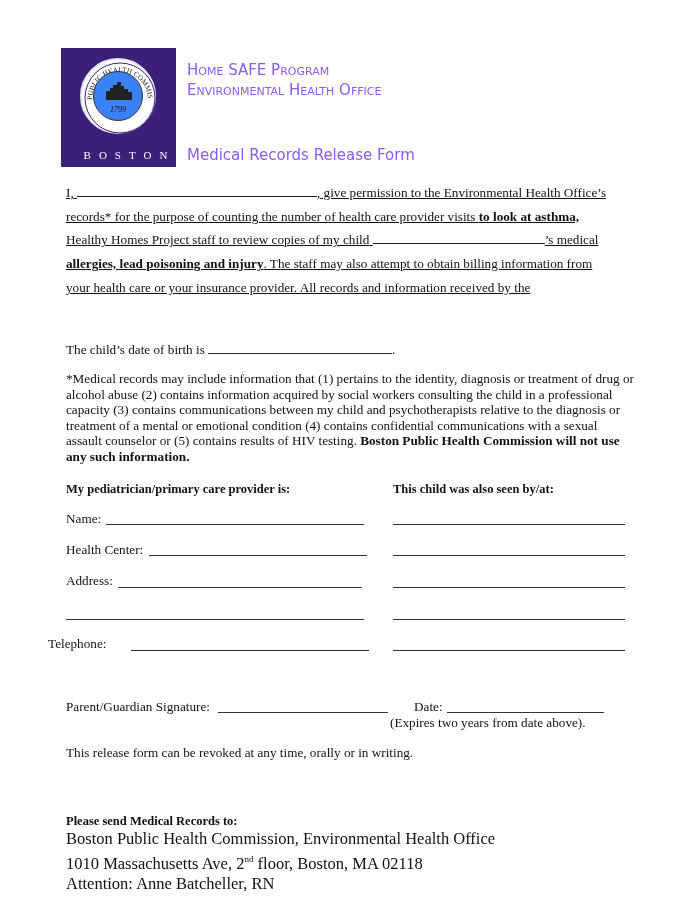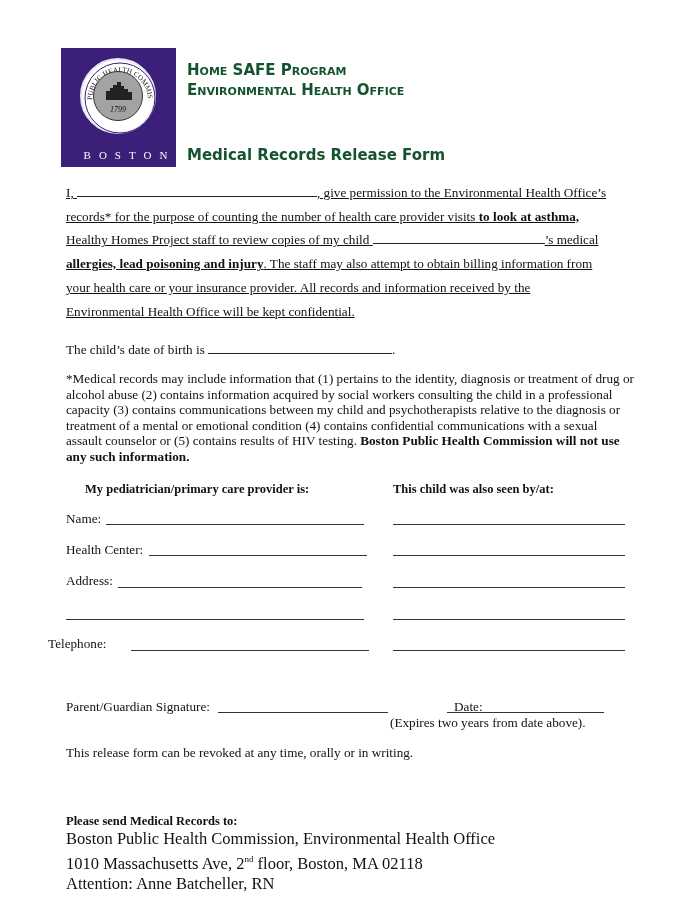--- a/index.html
+++ b/index.html
@@ -3,27 +3,27 @@
 <meta charset="utf-8">
 <style>
   html, body { margin: 0; padding: 0; background: #ffffff; }
   body { width: 696px; height: 900px; position: relative; overflow: hidden;
          font-family: "Liberation Serif", "DejaVu Serif", serif; color: #111; }
   .abs { position: absolute; }
   .logo { left: 61px; top: 48px; width: 115px; height: 119px; background: #3b1f78; }
   .seal { position: absolute; left: 19px; top: 10px; width: 76px; height: 76px; border-radius: 50%;
           background: #fff; border: 2px solid #e8e4f0; box-sizing: border-box; }
   .seal-inner { position: absolute; left: 11px; top: 11px; width: 50px; height: 50px; border-radius: 50%;
-                border: 1px solid #333; box-sizing: border-box; background:#a3a3a3; }
+                border: 1px solid #333; box-sizing: border-box; background:#3b82f6; }
   .seal-city { position:absolute; left: 10px; top: 10px; width: 30px; height: 18px; }
   .seal-year { position:absolute; left:0; right:0; top: 33px; text-align:center; font-size:8px; font-style:italic; }
   .seal-ring { position:absolute; left:0; top:0; width:76px; height:76px; }
   .logo-city { position: absolute; left: 0; right: 0; bottom: 6px; text-align: center; color: #fff;
                font-size: 11px; letter-spacing: 8px; padding-left: 22px; }
-  .hdr { font-family: "DejaVu Sans", "Liberation Sans", sans-serif; font-weight: bold; color: #14532d; }
+  .hdr { font-family: "DejaVu Sans", "Liberation Sans", sans-serif; font-weight: normal; color: #8b5cf6; }
   .hdr1 { left: 187px; top: 60px; font-size: 15px; font-variant: small-caps; line-height: 20px; }
   .hdr3 { left: 187px; top: 146px; font-size: 15px; }
   .para { left: 66px; width: 560px; font-size: 13.2px; }
   .p1 { top: 181px; line-height: 23.7px; text-decoration: underline; }
   .blank { display: inline-block; border-bottom: 1px solid #222; height: 12px; vertical-align: baseline; }
   .p-dob { top: 341px; line-height: 16px; }
   .p-note { top: 371px; line-height: 15.6px; }
   .b { font-weight: bold; }
   .col-h { font-size: 12.5px; font-weight: bold; }
   .row { font-size: 13.2px; white-space: nowrap; }
@@ -77,34 +77,33 @@
     <span class="b">to look at asthma,</span>
   </div>
   <div>
     <span>Healthy Homes Project staff to review copies of my child</span>
     <span class="blank" style="width:172px"></span><span>’s medical</span>
   </div>
   <div>
     <span class="b">allergies, lead poisoning and injury</span><span>.  The staff may also attempt to obtain billing information from</span>
   </div>
   <div>your health care or your insurance provider.  All records and information received by the</div>
-  <div>Environmental Health Office will be kept confidential.</div>
 </div>
 
 <div class="abs para p-dob">
   <span>The child’s date of birth is</span>
   <span class="blank" style="width:184px"></span><span>.</span>
 </div>
 
 <div class="abs para p-note" style="width:570px">
   <span>*Medical records may include information that (1) pertains to the identity, diagnosis or treatment of drug or alcohol abuse (2) contains information acquired by social workers consulting the child in a professional capacity (3) contains communications between my child and psychotherapists relative to the diagnosis or treatment of a mental or emotional condition (4) contains confidential communications with a sexual assault counselor or (5) contains results of HIV testing.</span>
   <span class="b">Boston Public Health Commission will not use any such information.</span>
 </div>
 
-<div class="abs col-h" style="left:66px; top:482px;margin-left:19px;">My pediatrician/primary care provider is:</div>
+<div class="abs col-h" style="left:66px; top:482px;">My pediatrician/primary care provider is:</div>
 <div class="abs col-h" style="left:393px; top:482px;">This child was also seen by/at:</div>
 
 <div class="abs row" style="left:66px; top:511px;">Name:</div>
 <div class="line" style="left:106px; top:524px; width:258px;"></div>
 <div class="line" style="left:393px; top:524px; width:232px;"></div>
 
 <div class="abs row" style="left:66px; top:542px;">Health Center:</div>
 <div class="line" style="left:149px; top:555px; width:218px;"></div>
 <div class="line" style="left:393px; top:555px; width:232px;"></div>
 
@@ -114,21 +113,21 @@
 
 <div class="line" style="left:66px; top:619px; width:298px;"></div>
 <div class="line" style="left:393px; top:619px; width:232px;"></div>
 
 <div class="abs row" style="left:48px; top:636px;">Telephone:</div>
 <div class="line" style="left:131px; top:650px; width:238px;"></div>
 <div class="line" style="left:393px; top:650px; width:232px;"></div>
 
 <div class="abs row" style="left:66px; top:699px;">Parent/Guardian Signature:</div>
 <div class="line" style="left:218px; top:712px; width:170px;"></div>
-<div class="abs row" style="left:414px; top:699px;margin-left:40px;">Date:</div>
+<div class="abs row" style="left:414px; top:699px;">Date:</div>
 <div class="line" style="left:447px; top:712px; width:157px;"></div>
 <div class="abs row" style="left:390px; top:715px;">(Expires two years from date above).</div>
 
 <div class="abs row" style="left:66px; top:745px;">This release form can be revoked at any time, orally or in writing.</div>
 
 <div class="abs addr">
   <div class="lab">Please send Medical Records to:</div>
   <div class="big">Boston Public Health Commission, Environmental Health Office</div>
   <div class="big"><span>1010 Massachusetts Ave, 2</span><sup>nd</sup><span> floor, Boston, MA 02118</span></div>
   <div class="big">Attention: Anne Batcheller, RN</div>

